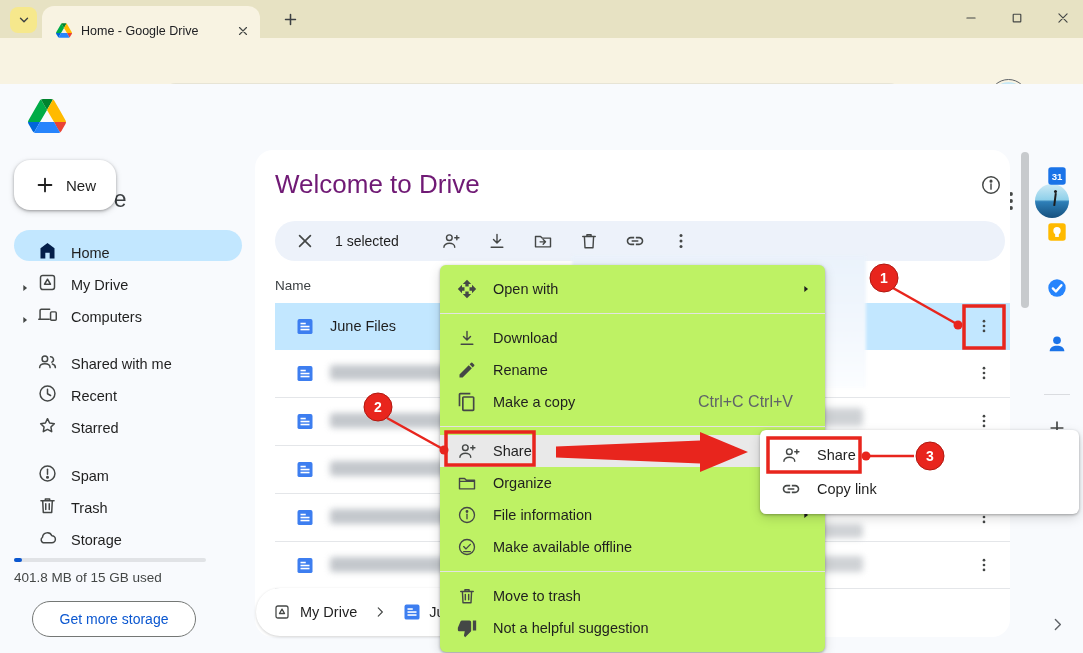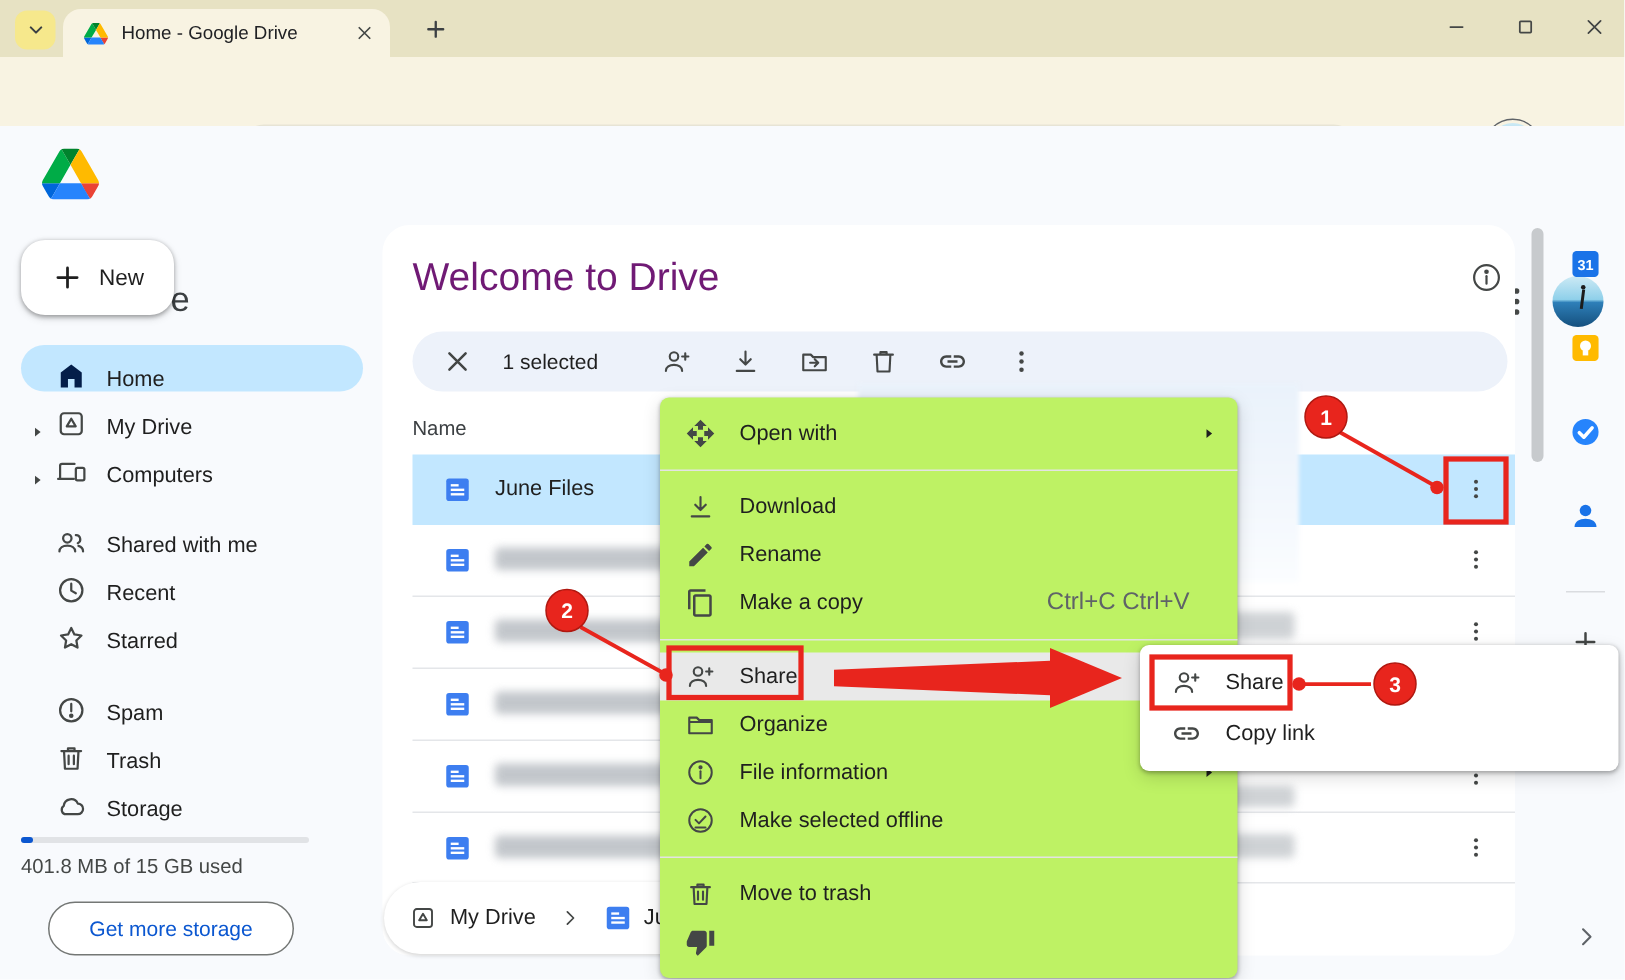--- a/index.html
+++ b/index.html
@@ -10,21 +10,21 @@
   *{margin:0;padding:0;box-sizing:border-box}
   html,body{width:1083px;height:653px;overflow:hidden}
   body{position:relative;font-family:"Liberation Sans","DejaVu Sans",sans-serif;background:var(--drive-bg);color:#1f1f1f}
   .abs{position:absolute}
   svg{display:block}
   .ic{stroke:var(--icon-gray);fill:none;stroke-width:1.7;stroke-linecap:round;stroke-linejoin:round}
   .icf{fill:var(--icon-gray)}
   
   #tabstrip{left:0;top:0;width:1083px;height:38px;background:var(--chrome-strip)}
   #tab-search{left:10px;top:7px;width:27px;height:26px;border-radius:8px;background:var(--tab-search-bg);display:flex;align-items:center;justify-content:center}
-  #tab{left:42px;top:6px;width:218px;height:32px;background:var(--chrome-surface);border-radius:12px 12px 0 0;display:flex;align-items:center;padding:0 10px 0 14px;gap:9px}
+  #tab{left:42px;top:6px;width:218px;height:32px;background:var(--chrome-surface);border-radius:12px 12px 0 0;display:flex;align-items:flex-end;padding:0 10px 0 14px;gap:9px}
   #tab .ttl{font-size:12.5px;color:#202124;flex:1;white-space:nowrap;overflow:hidden}
   #newtab{left:282px;top:11px;width:17px;height:17px}
   .wc{top:11px;width:14px;height:14px}
   #toolbar{left:0;top:38px;width:1083px;height:46px;background:var(--chrome-surface)}
   .navic{top:50px;width:22px;height:22px}
   #omnibox{left:160px;top:45px;width:745px;height:32px;border-radius:16px;background:var(--omnibox-bg);display:flex;align-items:center}
   #siteinfo{width:26px;height:26px;border-radius:50%;background:rgba(255,253,245,.55);margin-left:10px;display:flex;align-items:center;justify-content:center}
   #url{border:none;outline:none;background:transparent;font-size:14px;color:#202124;margin-left:14px;width:420px;font-family:inherit}
   .avatar{border-radius:50%;background:linear-gradient(180deg,#cdeaf5 0%,#8fd0ea 46%,#2e7fb8 52%,#15507e 100%);position:relative;overflow:hidden}
   .avatar:before{content:"";position:absolute;left:55%;top:18%;width:3px;height:3px;border-radius:50%;background:#1c1c1c}
@@ -547,34 +547,35 @@
     <svg class="marr" viewBox="0 0 24 24">
         <polygon points="8,5 17,12 8,19" fill="#1f1f1f"></polygon>
       </svg>
   </div>
   <div class="mi">
     <svg class="mic ic" style="stroke-width:1.6" viewBox="0 0 24 24">
         <circle cx="12" cy="12" r="9"></circle>
         <polyline points="8,11.5 10.8,14.3 16,8.8"></polyline>
         <path d="M8 17.5h8"></path>
       </svg>
-    <span class="mil">Make selected offline</span>
+    <span class="mil">Make available offline</span>
   </div>
   <div class="mdiv"></div>
   <div class="mi">
     <svg class="mic ic" viewBox="0 0 24 24">
         <path d="M4.5 6.5h15M9.5 6.5V4.5h5v2M6.5 6.5l.7 13.5h9.6l.7-13.5"></path>
         <path d="M10 10v6.5M14 10v6.5"></path>
       </svg>
     <span class="mil">Move to trash</span>
   </div>
   <div class="mi">
     <svg class="mic icf" viewBox="0 0 24 24">
         <path d="M15 3H6c-.83 0-1.54.5-1.84 1.22l-3.02 7.05c-.09.23-.14.47-.14.73v2c0 1.1.9 2 2 2h6.31l-.95 4.57-.03.32c0 .41.17.79.44 1.06L9.83 23l6.59-6.59c.36-.36.58-.86.58-1.41V5c0-1.1-.9-2-2-2zm4 0v12h4V3h-4z"></path>
       </svg>
+    <span class="mil">Not a helpful suggestion</span>
   </div>
 </div>
 
 <div id="submenu" class="abs">
   <div class="mi">
     <svg class="mic ic" viewBox="0 0 24 24">
         <circle cx="10" cy="8" r="3.4"></circle>
         <path d="M3.5 19.5c0-3 3-4.8 6.5-4.8s6.5 1.8 6.5 4.8"></path>
         <path d="M19 5.5v5M16.5 8h5"></path>
       </svg>

